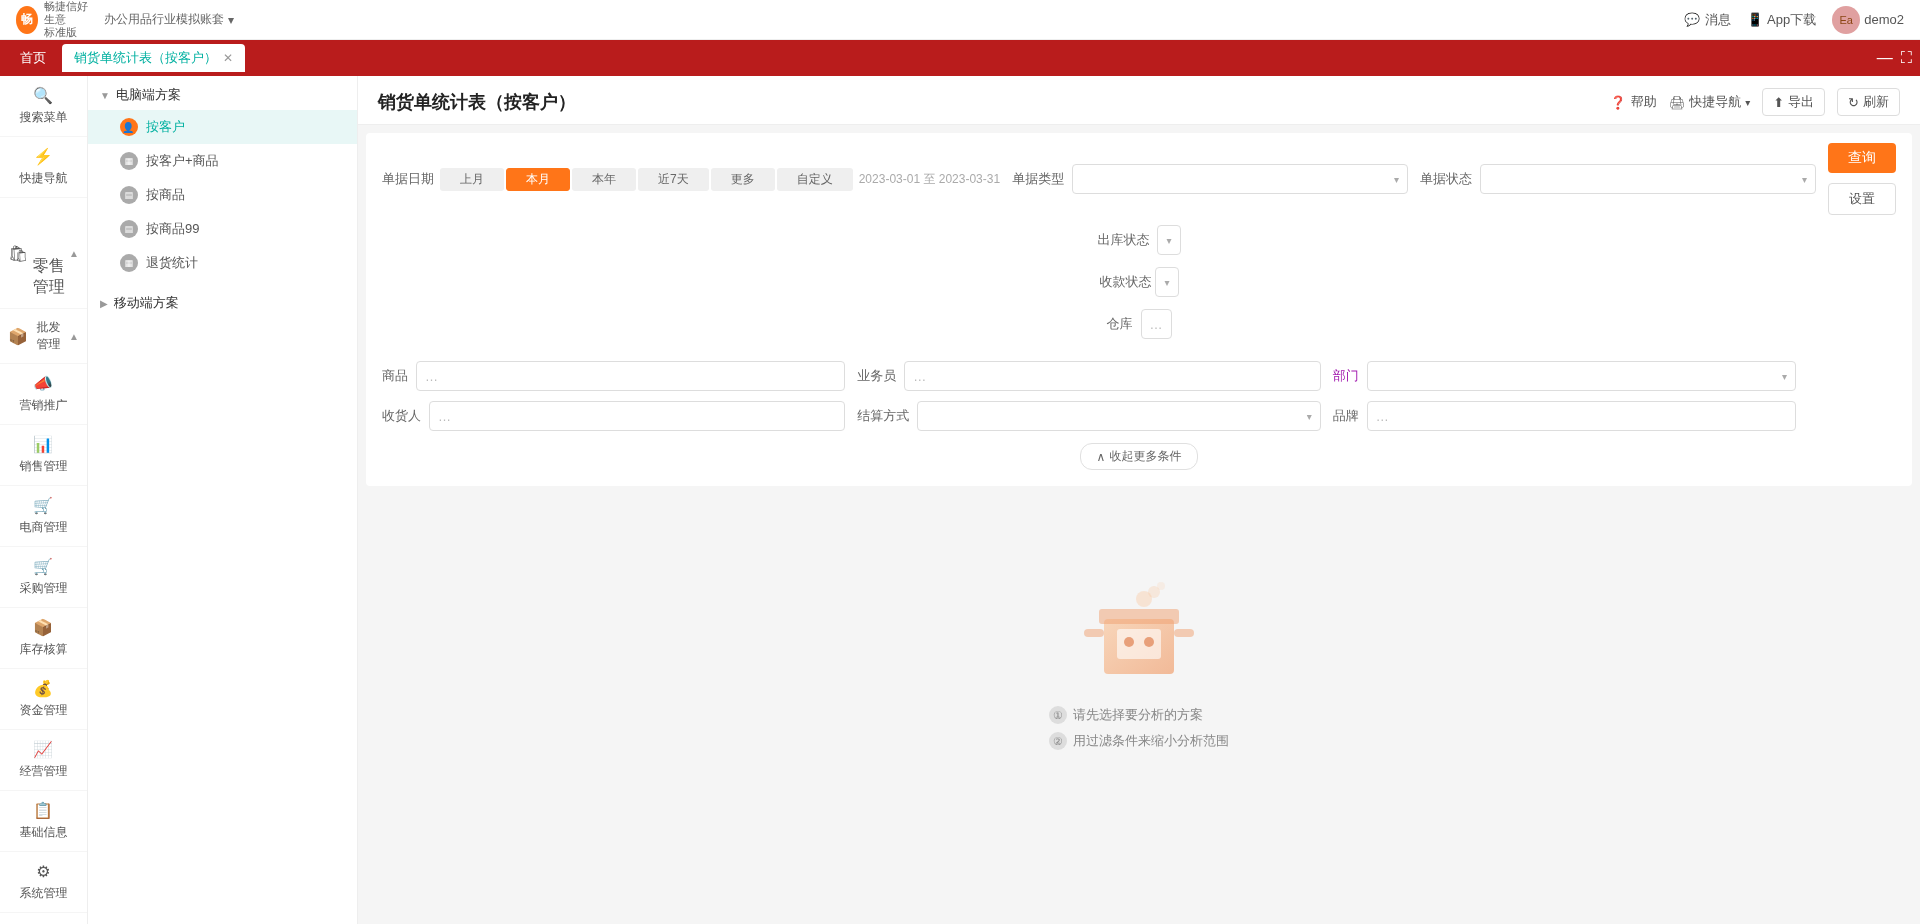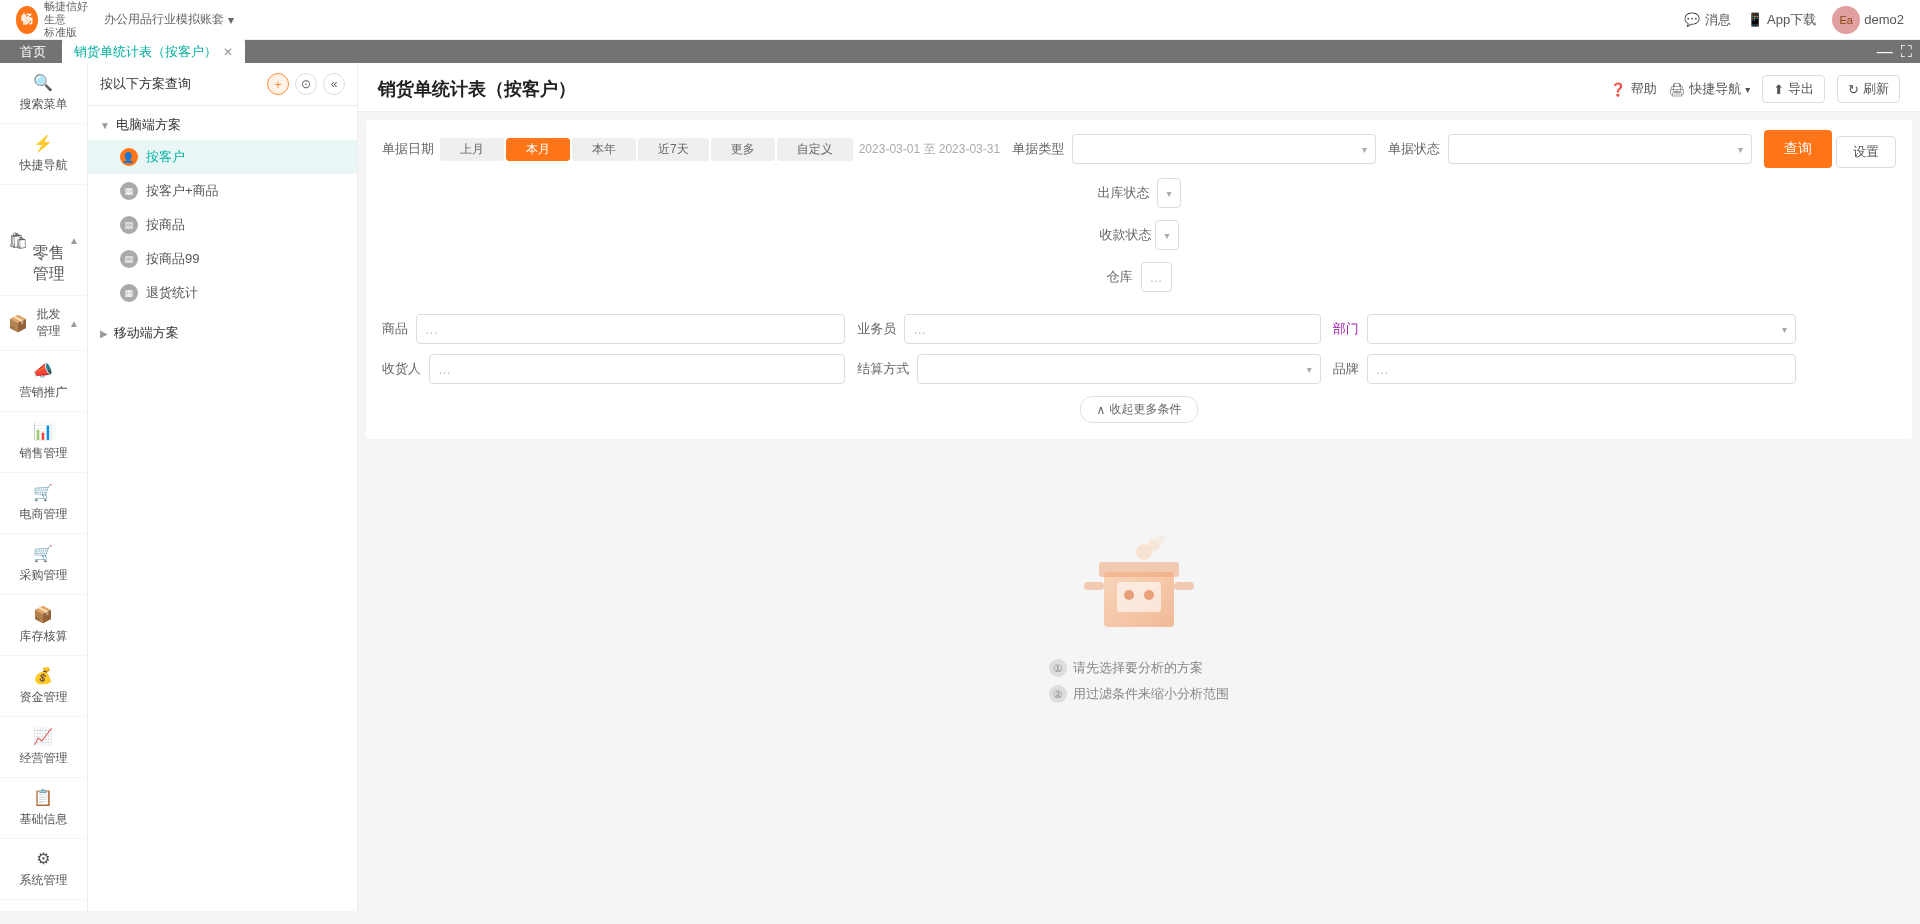--- a/index.html
+++ b/index.html
@@ -19,22 +19,22 @@
     .logo-area { display: flex; align-items: center; gap: 6px; width: 80px; }
     .logo-icon { width: 28px; height: 28px; background: #ff7518; border-radius: 50%; display: flex; align-items: center; justify-content: center; color: #fff; font-size: 12px; font-weight: bold; }
     .logo-text { font-size: 11px; color: #666; line-height: 1.2; }
     .industry-select { font-size: 12px; color: #666; display: flex; align-items: center; gap: 4px; cursor: pointer; }
     .top-header-right { display: flex; align-items: center; gap: 16px; }
     .header-action { display: flex; align-items: center; gap: 4px; font-size: 13px; color: #555; cursor: pointer; }
     .user-avatar { width: 28px; height: 28px; border-radius: 50%; background: #e0a0a0; display: flex; align-items: center; justify-content: center; overflow: hidden; }
 
     
     .tab-bar {
-      height: 23px;
-      background: #737373;
+      height: 36px;
+      background: #b91c1c;
       display: flex;
       align-items: center;
       padding: 0 8px;
       gap: 4px;
     }
     .tab-item {
       height: 28px;
       padding: 0 12px;
       border-radius: 4px 4px 0 0;
       display: flex;
@@ -368,28 +368,20 @@
       <span>企业协同</span>
     </div>
     <div class="sidebar-item">
       
       
     </div>
 
   </div>
 
   <div class="left-panel">
-    <div class="left-panel-header">
-      <span>按以下方案查询</span>
-      <div class="left-panel-actions">
-        <div class="lp-action-btn add">＋</div>
-        <div class="lp-action-btn">⊙</div>
-        <div class="lp-action-btn">«</div>
-      </div>
-    </div>
 
     <div class="plan-group">
       <div class="plan-group-title">
         <span class="arrow">▼</span>
         <span class="group-label">电脑端方案</span>
       </div>
       <div class="plan-item active">
         <div class="plan-icon orange">👤</div>
         <span>按客户</span>
       </div>
@@ -470,21 +462,21 @@
           </div>
 
           <div style="flex:1;display:flex;align-items:center;gap:8px;">
             <span style="font-size:13px;color:#666;white-space:nowrap;">单据状态</span>
             <div class="filter-select" style="flex:1;min-width:120px;">
               <span></span>
               <span class="chevron">▾</span>
             </div>
           </div>
 
-          <div style="display:flex;flex-direction:row;gap:4px;flex-shrink:0;">
+          <div style="display:flex;flex-direction:column;gap:4px;flex-shrink:0;">
             <button class="query-btn">查询</button>
             <button class="settings-btn">设置</button>
           </div>
         </div>
 
         <div style="display: flex; align-items: center; gap: 12px; margin-bottom: 10px; flex-direction: column;">
           <div style="flex:1;display:flex;align-items:center;gap:8px;">
             <span style="font-size:13px;color:#666;white-space:nowrap;">出库状态</span>
             <div class="filter-select" style="flex:1;">
               <span></span>

